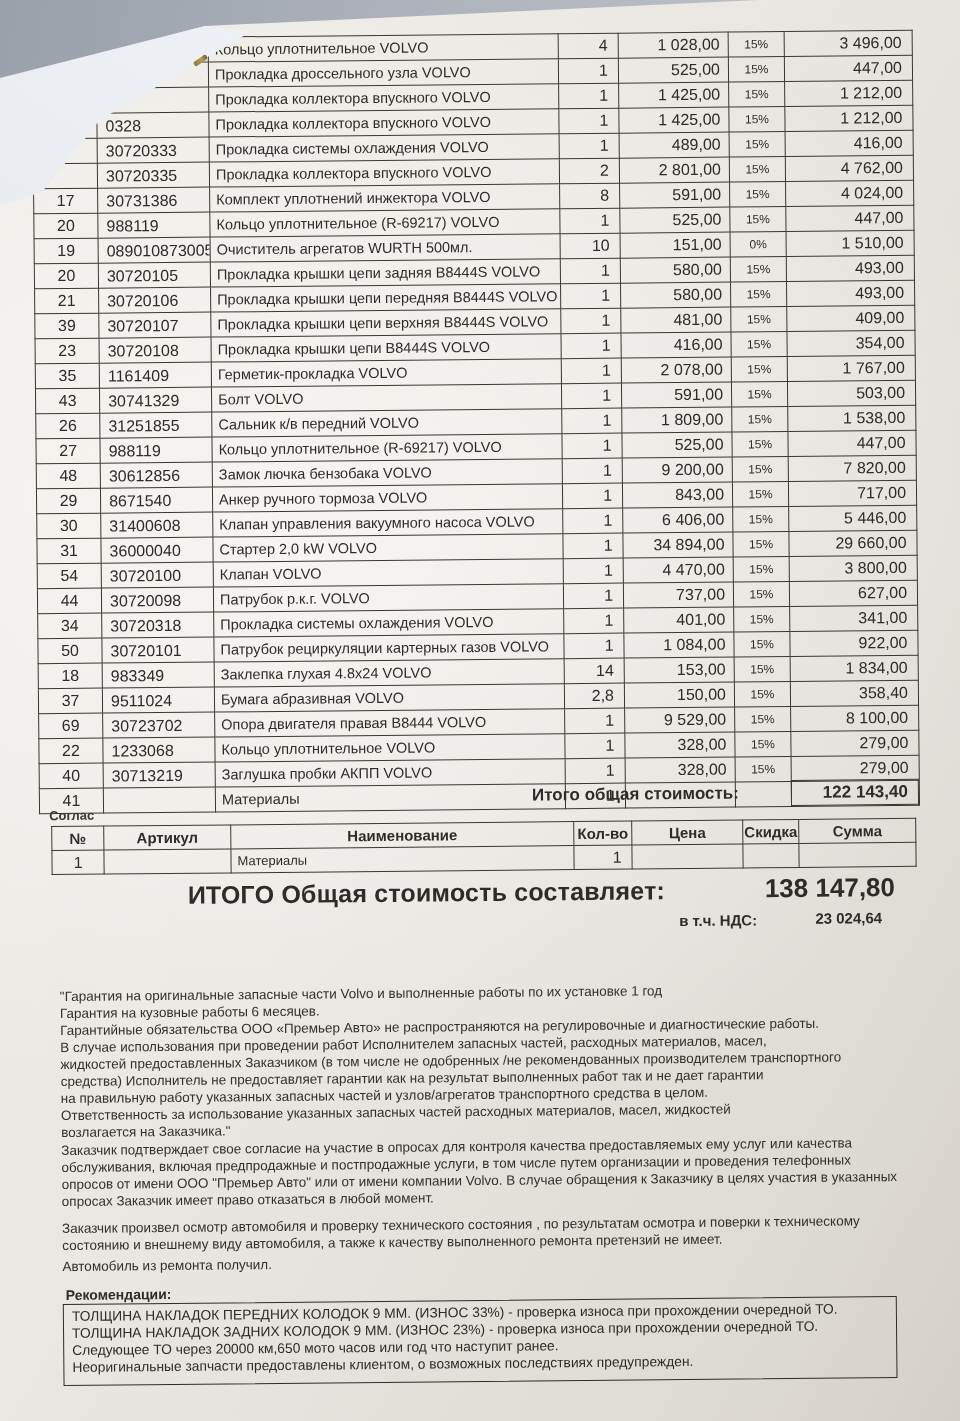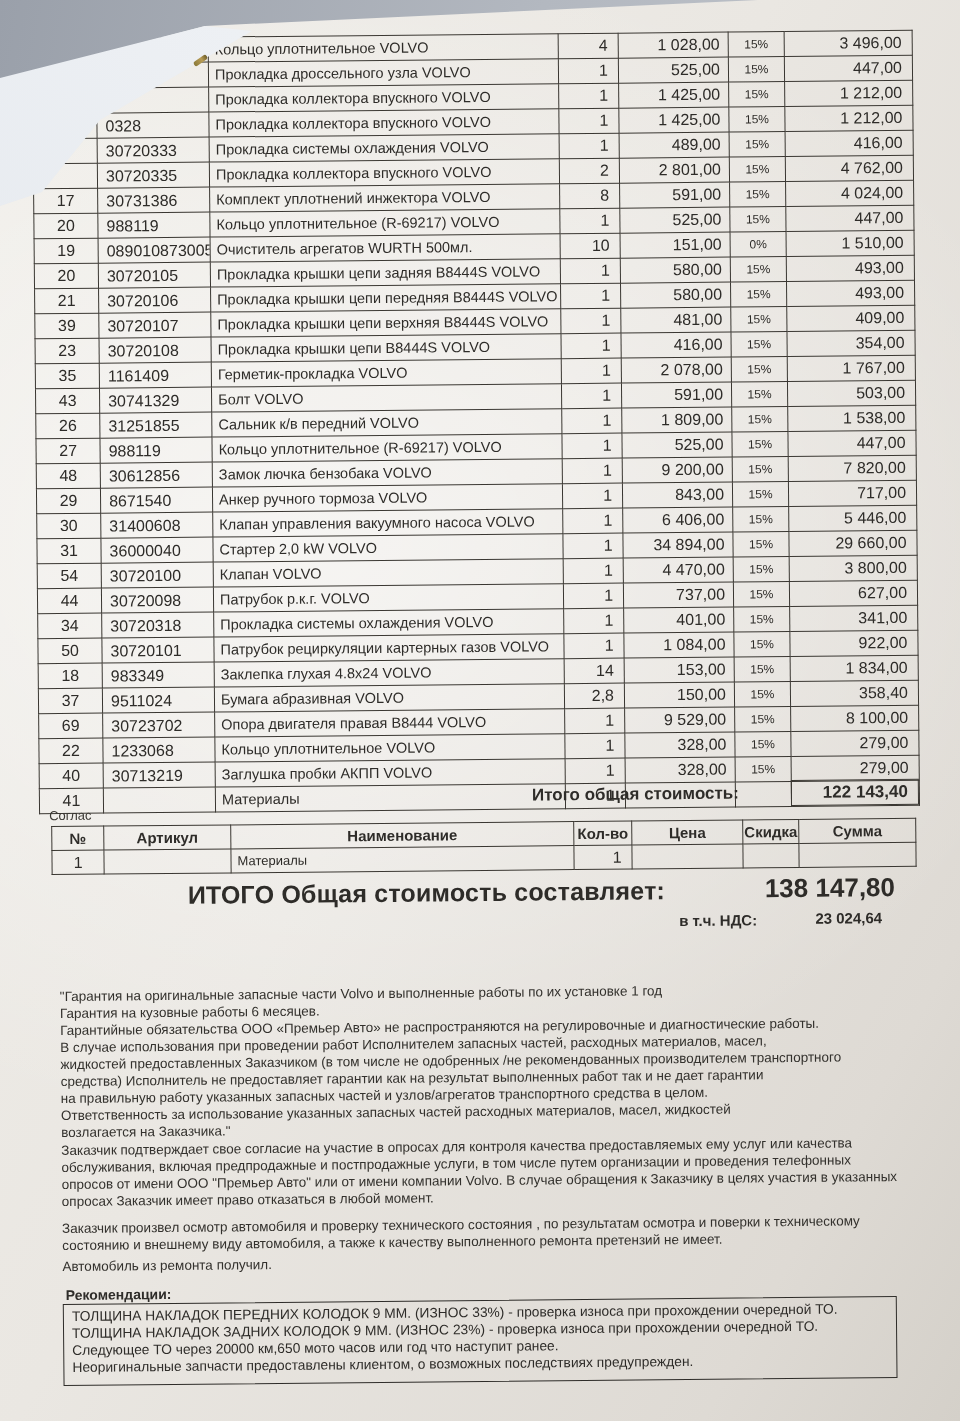--- a/index.html
+++ b/index.html
@@ -25,21 +25,21 @@
   .c-price{text-align:right;padding-right:8px;font-size:16px;}
   .c-disc{text-align:center;font-size:12px;}
   .c-sum{text-align:right;padding-right:10px;font-size:16px;}
   .t2 .c-nm{font-size:13px;}
 
   .total-row{position:absolute;top:783px;left:38px;width:880px;display:flex;align-items:center;}
   .total-label{flex:1;text-align:right;padding-right:52px;font-weight:bold;font-size:17px;}
   .total-box{width:128px;border:1.6px solid #3a3732;text-align:right;padding:2px 10px 2px 0;
              font-weight:bold;font-size:17px;box-sizing:border-box;}
 
-  .agree{position:absolute;top:804px;left:48px;font-size:13px;font-weight:normal;color:#3a3833;}
+  .agree{position:absolute;top:804px;left:48px;font-size:13px;font-weight:bold;color:#3a3833;}
 
   .grand-label{position:absolute;top:878px;left:186px;font-size:25px;font-weight:bold;letter-spacing:.2px;}
   .grand-value{position:absolute;top:876px;left:763px;font-size:26px;font-weight:bold;}
   .vat-label{position:absolute;top:914px;left:600px;width:155px;text-align:right;font-size:15px;font-weight:bold;}
   .vat-value{position:absolute;top:913px;left:765px;width:115px;text-align:right;font-size:15px;font-weight:bold;}
 
   .para{position:absolute;left:57px;width:862px;font-size:13.5px;line-height:17px;
         white-space:pre-line;color:#33312d;}
   .p1{top:984px;}
   .p2{top:1138px;}

